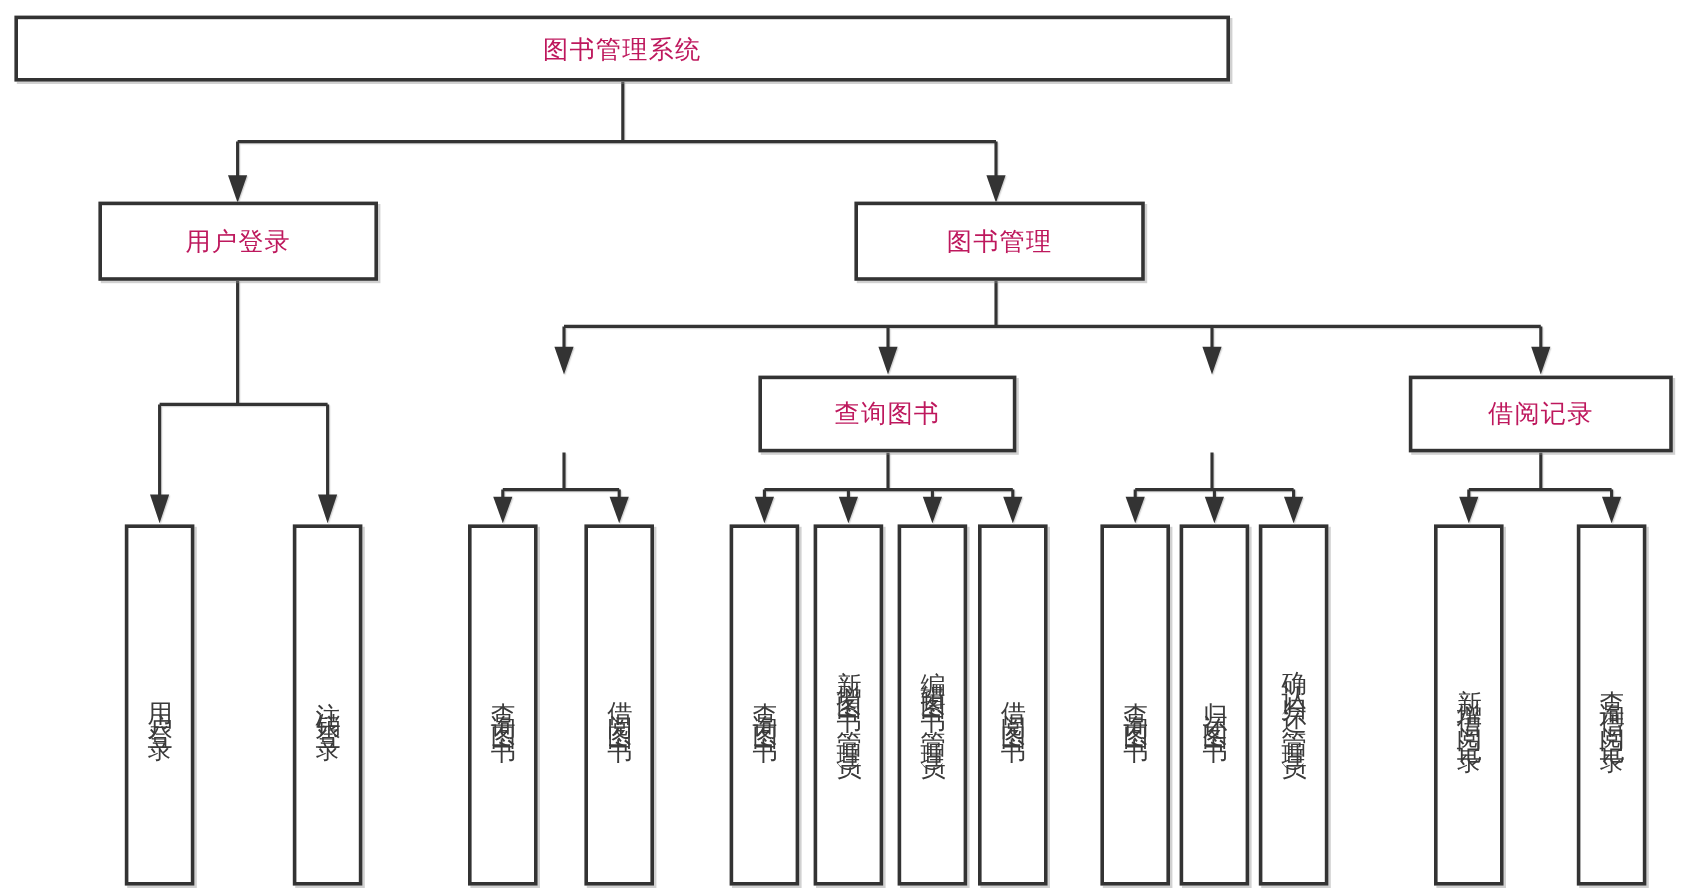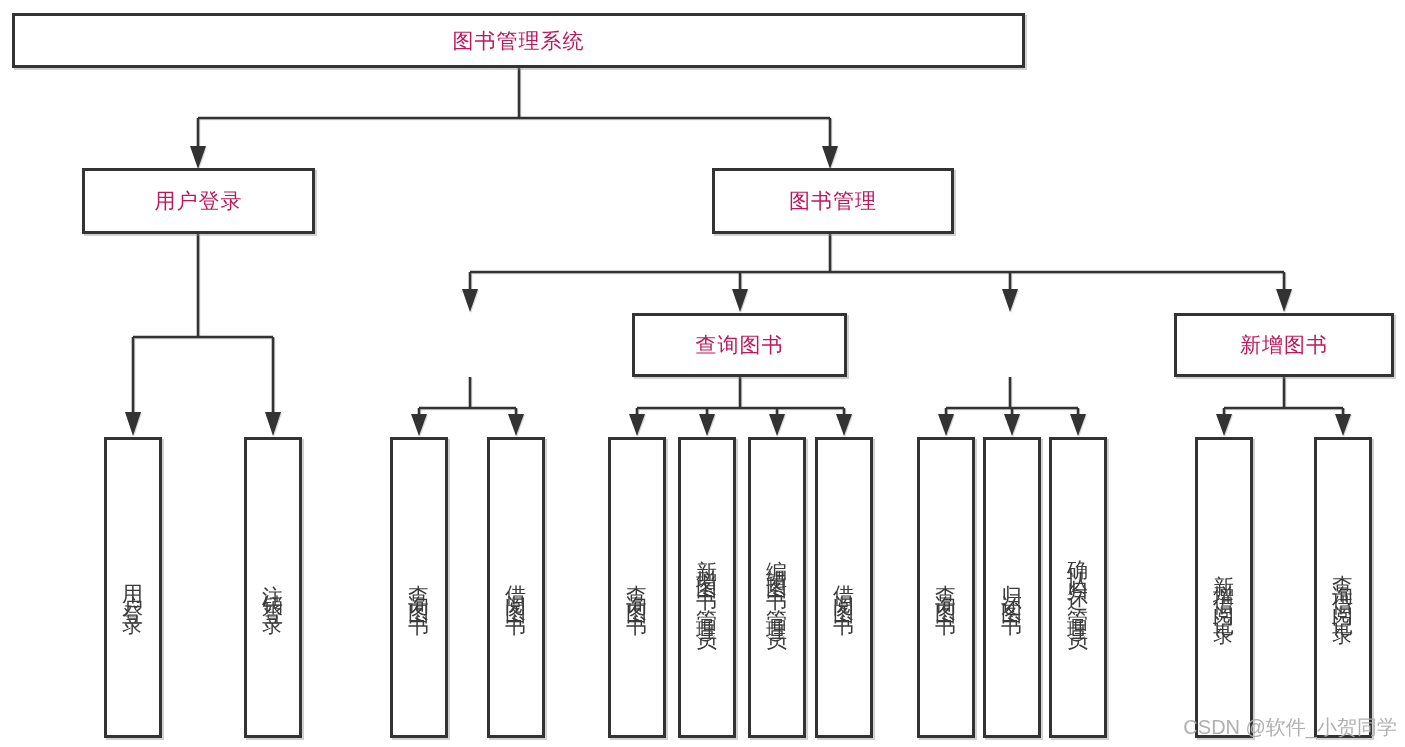--- a/index.html
+++ b/index.html
@@ -131,21 +131,21 @@
     <span class="label">用户登录</span>
   </div>
   <div class="hbox" style="left:712px;top:168px;width:242px;height:66px">
     <span class="label">图书管理</span>
   </div>
 
   <div class="hbox" style="left:632px;top:313px;width:215px;height:64px">
     <span class="label">查询图书</span>
   </div>
   <div class="hbox" style="left:1174px;top:313px;width:220px;height:64px">
-    <span class="label">新增图书</span>
+    <span class="label">借阅记录</span>
   </div>
 
   <div class="vbox" style="left:104px;top:437px;width:58px;height:301px">
     <span class="label">用户登录</span>
   </div>
   <div class="vbox" style="left:244px;top:437px;width:58px;height:301px">
     <span class="label">注销登录</span>
   </div>
 
   <div class="vbox" style="left:390px;top:437px;width:58px;height:301px">
@@ -178,15 +178,14 @@
     <span class="label">确认归还（管理员）</span>
   </div>
 
   <div class="vbox" style="left:1195px;top:437px;width:58px;height:301px">
     <span class="label">新增借阅记录</span>
   </div>
   <div class="vbox" style="left:1314px;top:437px;width:58px;height:301px">
     <span class="label">查询借阅记录</span>
   </div>
 
-  <div class="watermark">CSDN @软件_小贺同学</div>
 
 </div>
 
 </body></html>

